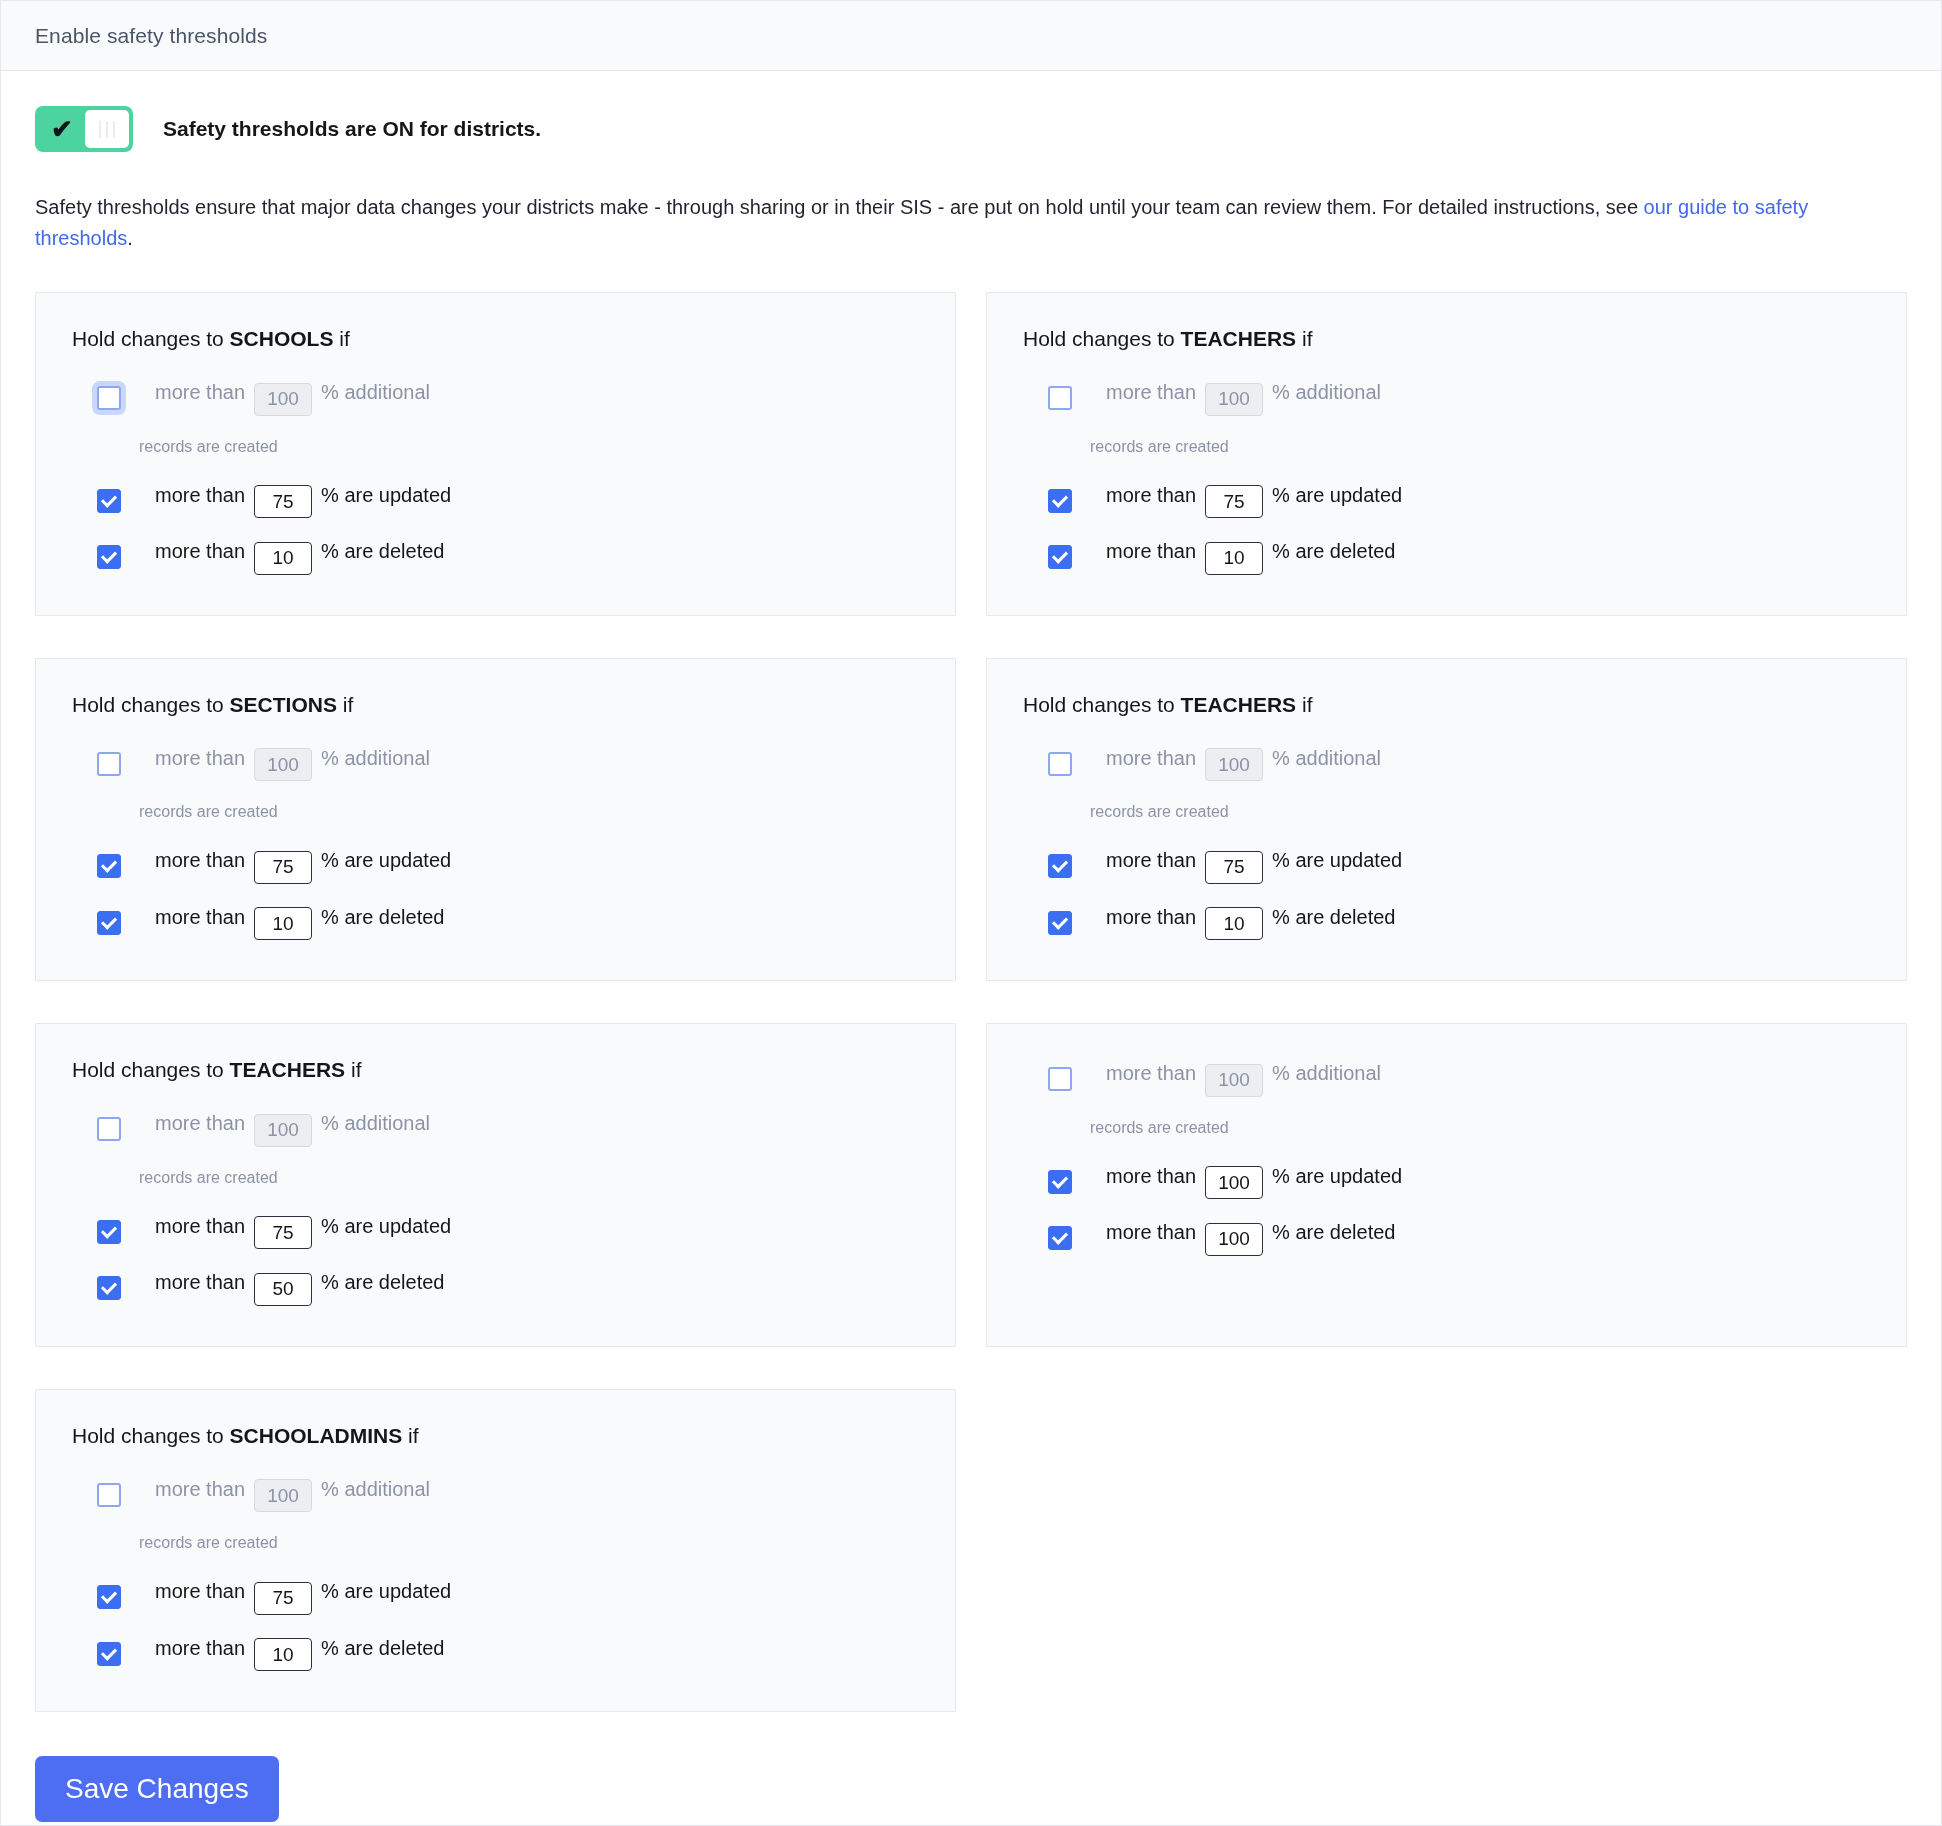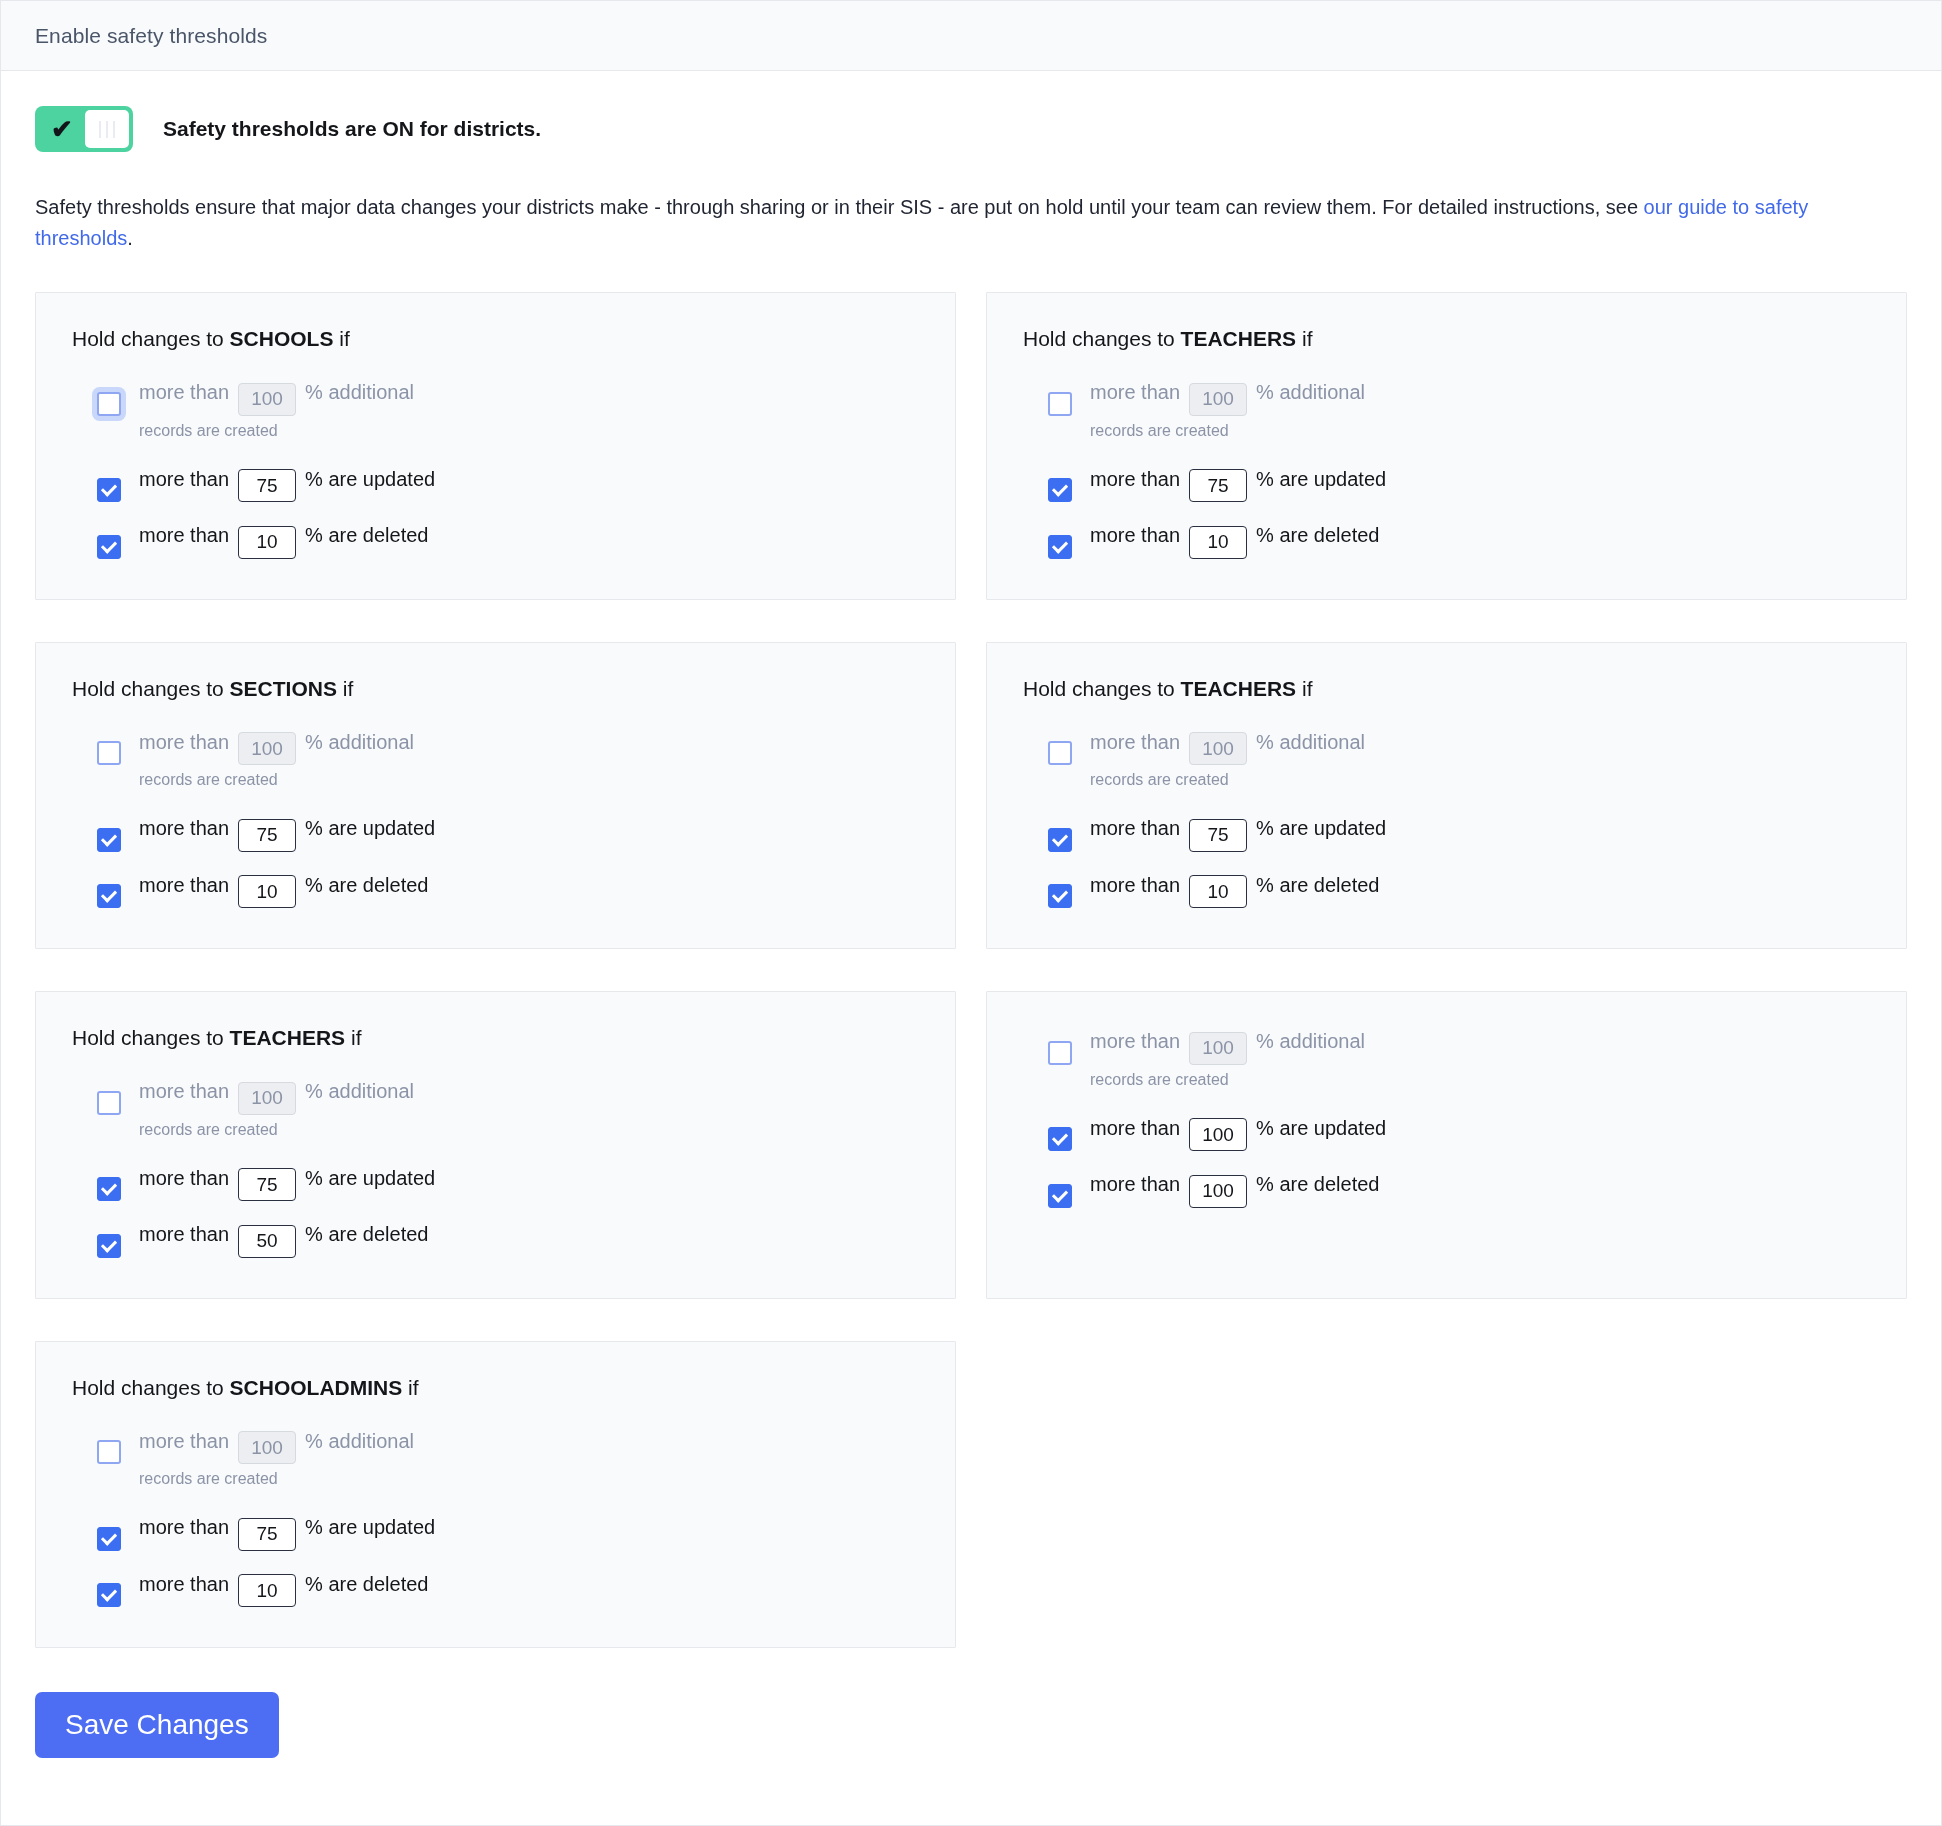--- a/index.html
+++ b/index.html
@@ -123,25 +123,26 @@
   }
   .card-title {
     font-size: 21px;
     color: #14161a;
     margin-bottom: 26px;
   }
   .card-title b { font-weight: bold; }
 
   .rule-row {
     display: flex;
-    align-items: flex-end;
+    align-items: center;
     margin-left: 25px;
     margin-bottom: 18px;
     flex-wrap: wrap;
     max-width: 430px;
+    gap: 16px;
   }
   .rule-row:last-child { margin-bottom: 0; }
 
   
   .cb {
     width: 24px;
     height: 24px;
     border-radius: 3px;
     flex: none;
     margin-top: 4px;

